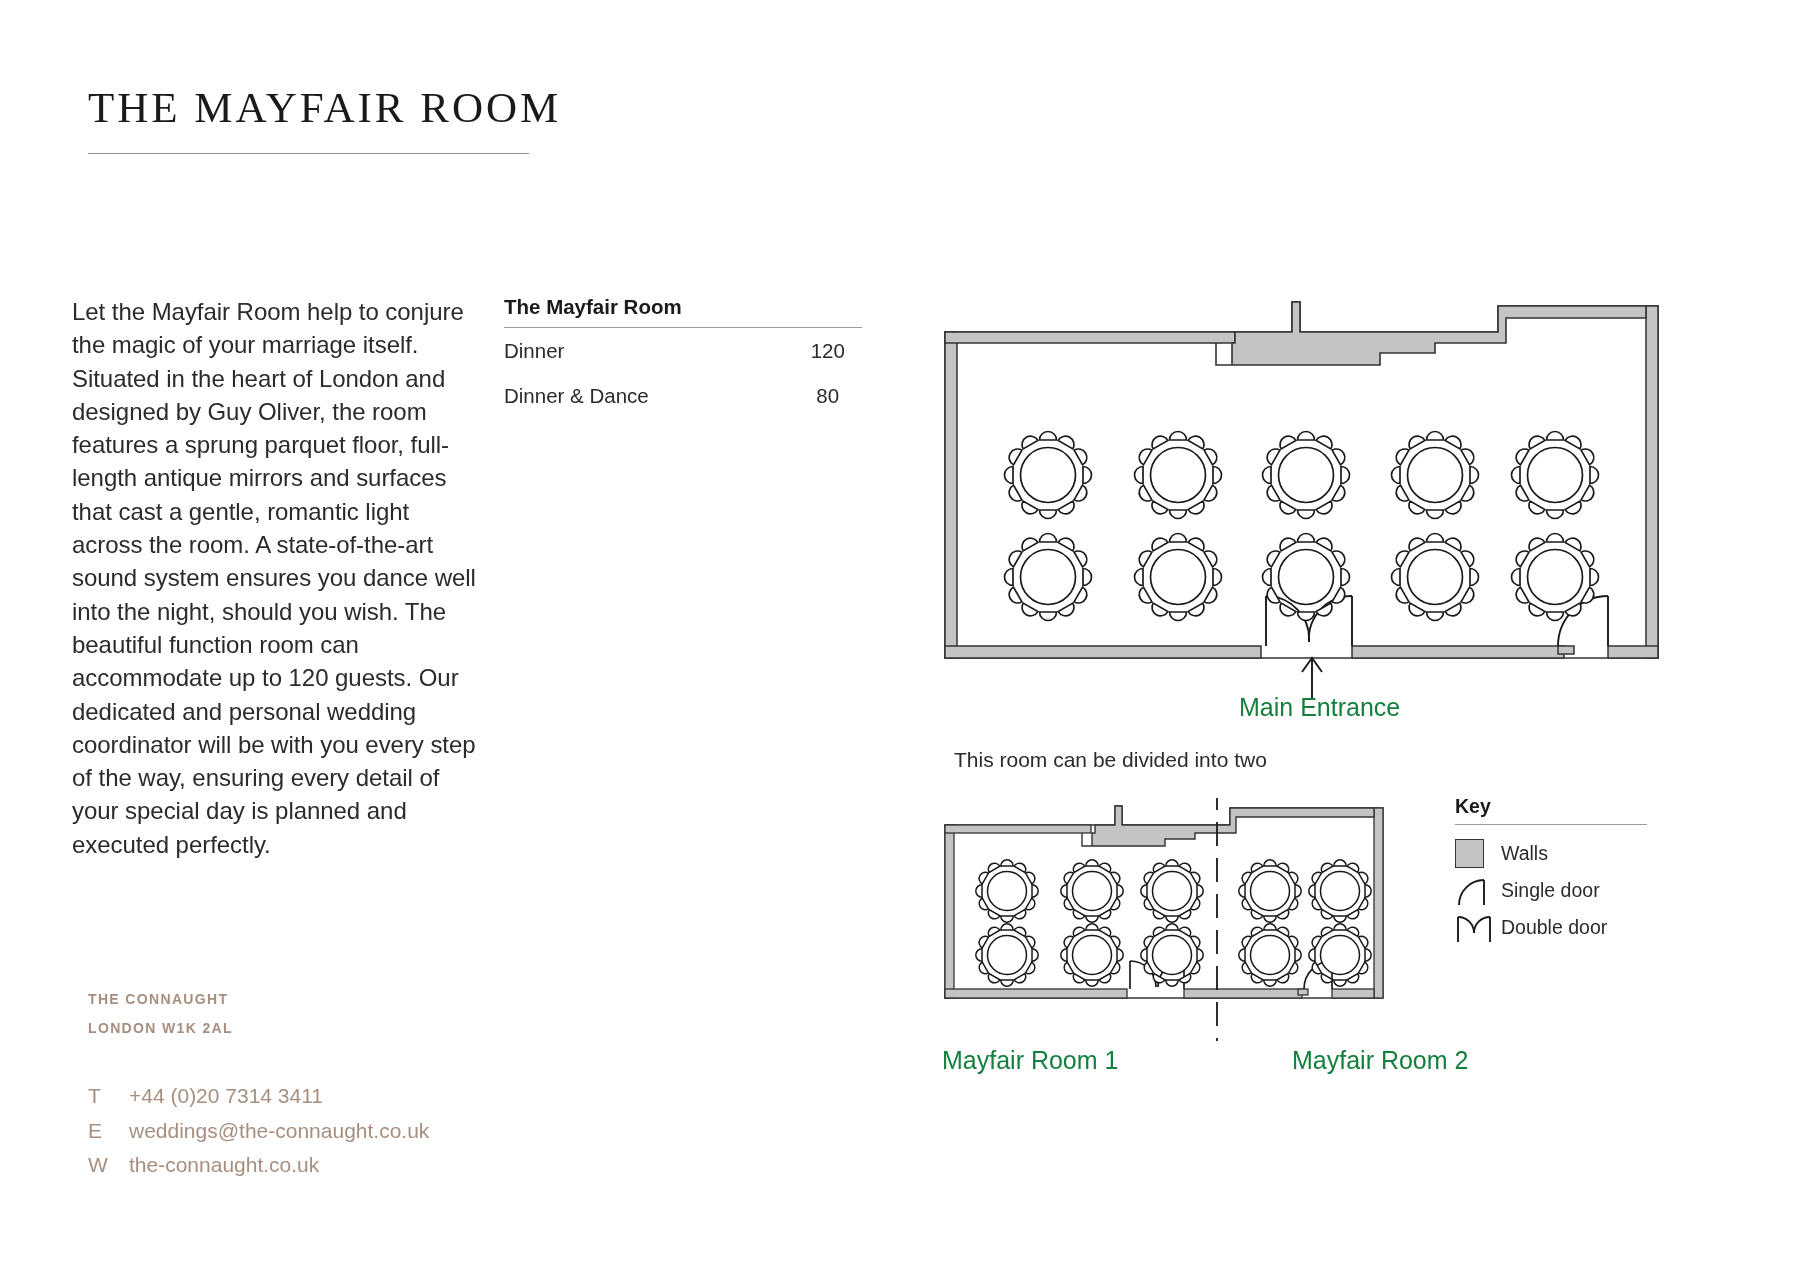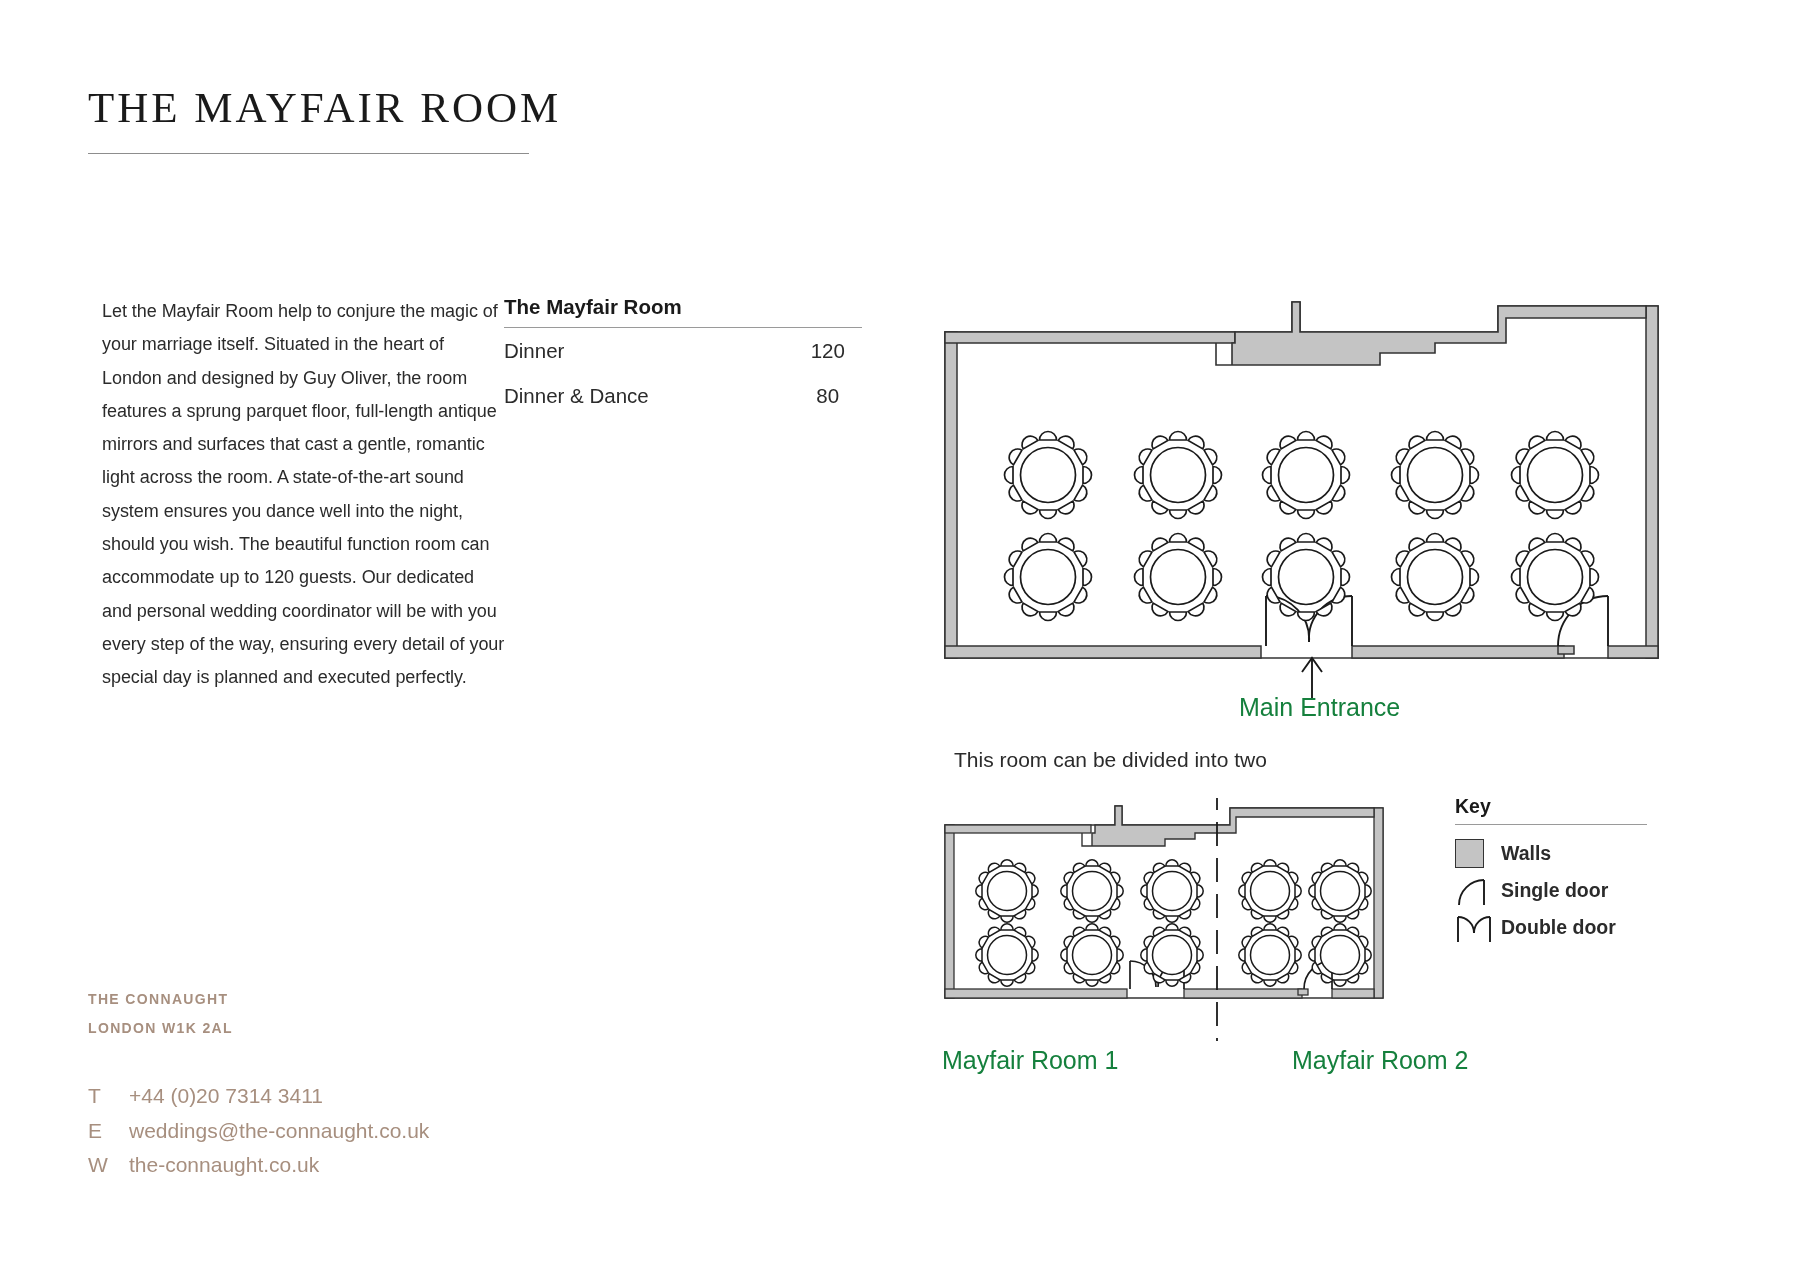--- a/index.html
+++ b/index.html
@@ -34,24 +34,24 @@
   }
   #page-title .title-rule {
     margin-top: 23px;
     border-bottom: 1.3px solid #8d8d8d;
     width: 441px;
   }
 
   
   #intro-paragraph {
     position: absolute;
-    left: 102px;
+    left: 72px;
     top: 295px;
     width: 404px;
-    font-size: 18px;
+    font-size: 24px;
     line-height: 33.3px;
     color: #2b2b2b;
     letter-spacing: -0.05px;
   }
 
   
   #spec-table {
     position: absolute;
     left: 504px;
     top: 295px;
@@ -152,21 +152,20 @@
   }
   #key-panel .key-rule {
     border-bottom: 1.1px solid #9a9a9a;
     width: 192px;
     margin-bottom: 10px;
   }
   .key-row {
     display: flex;
     align-items: center;
     height: 37px;
-    font-weight: bold;
   }
   .key-sym {
     width: 46px;
     flex: 0 0 46px;
     display: flex;
     align-items: center;
     justify-content: flex-start;
   }
   .key-label {
     font-size: 19.5px;

